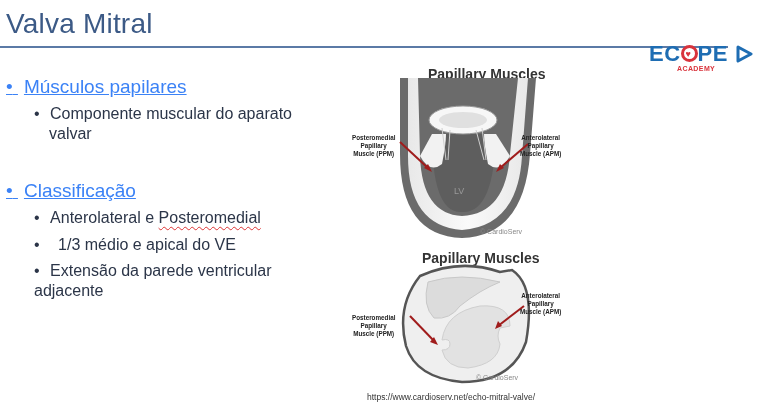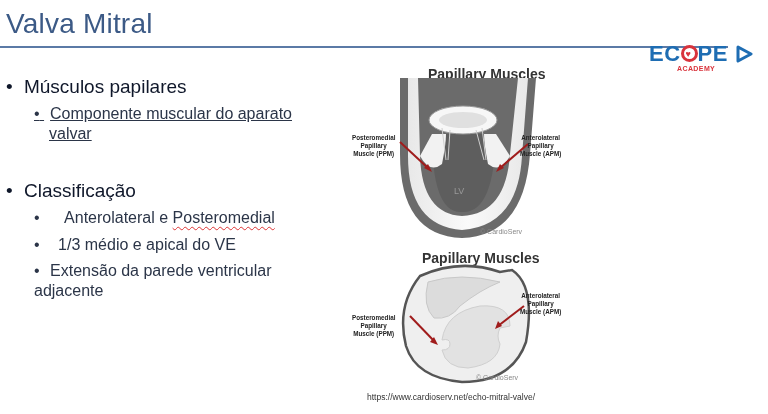--- a/index.html
+++ b/index.html
@@ -3,21 +3,21 @@
 <meta charset="utf-8">
 <style>
   html, body { margin:0; padding:0; }
   body { width:768px; height:414px; background:#ffffff; position:relative; overflow:hidden;
          font-family:"Liberation Sans", "DejaVu Sans", sans-serif; color:#2b3548; }
   .title { position:absolute; left:6px; top:8px; font-size:28px; color:#3c5a86; letter-spacing:0.2px; }
   .rule { position:absolute; left:0; top:46px; width:728px; height:2px; background:#5b7aa6; }
   .logo { position:absolute; left:649px; top:9px; width:116px; height:34px;margin-top:32px; }
   .logo-word { position:absolute; left:0; top:0; font-size:22px; font-weight:bold; color:#1e6db3; letter-spacing:0.5px; }
   .logo-sub { position:absolute; left:28px; top:24px; font-size:7px; font-weight:bold; color:#d9333c; letter-spacing:0.4px; }
-  .l1 { position:absolute; font-size:19px; color:#0f172a; }
+  .l1 { position:absolute; font-size:19px; color:#3b82f6;text-decoration:underline; }
   .l2 { position:absolute; font-size:16px; color:#2b3548; line-height:20px; }
   .spell { text-decoration: underline wavy #d33; text-decoration-thickness:1px; text-underline-offset:3px; }
   .fig { position:absolute; background:#fff; }
   .caption { position:absolute; left:367px; top:392px; font-size:8.5px; color:#333; }
   .figtitle { position:absolute; font-size:14px; font-weight:bold; color:#333; }
   .lbl { position:absolute; font-size:6.3px; font-weight:bold; color:#222; text-align:center; line-height:8px; }
   .copy { position:absolute; font-size:7px; color:#888; }
 </style>
 </head>
 <body>
@@ -33,33 +33,33 @@
       </svg>
   </div>
   <div class="logo-sub">ACADEMY</div>
 </div>
 
 <div>
   <div class="l1" style="left:6px; top:76px;">
     <span>•</span>
     <span style="margin-left:6px">Músculos papilares</span>
   </div>
-  <div class="l2" style="left:34px; top:104px;text-decoration:underline;">
+  <div class="l2" style="left:34px; top:104px;">
     <span>•</span>
     <span style="margin-left:6px">Componente muscular do aparato</span><br>
     <span style="margin-left:15px">valvar</span>
   </div>
 
   <div class="l1" style="left:6px; top:180px;">
     <span>•</span>
     <span style="margin-left:6px">Classificação</span>
   </div>
   <div class="l2" style="left:34px; top:208px;">
     <span>•</span>
-    <span style="margin-left:20px">Anterolateral e </span><span class="spell">Posteromedial</span>
+    <span style="margin-left:6px">Anterolateral e </span><span class="spell">Posteromedial</span>
   </div>
   <div class="l2" style="left:34px; top:235px;">
     <span>•</span>
     <span style="margin-left:14px">1/3 médio e apical do VE</span>
   </div>
   <div class="l2" style="left:34px; top:261px;">
     <span>•</span>
     <span style="margin-left:6px">Extensão da parede ventricular</span><br>
     <span style="margin-left:0">adjacente</span>
   </div>

